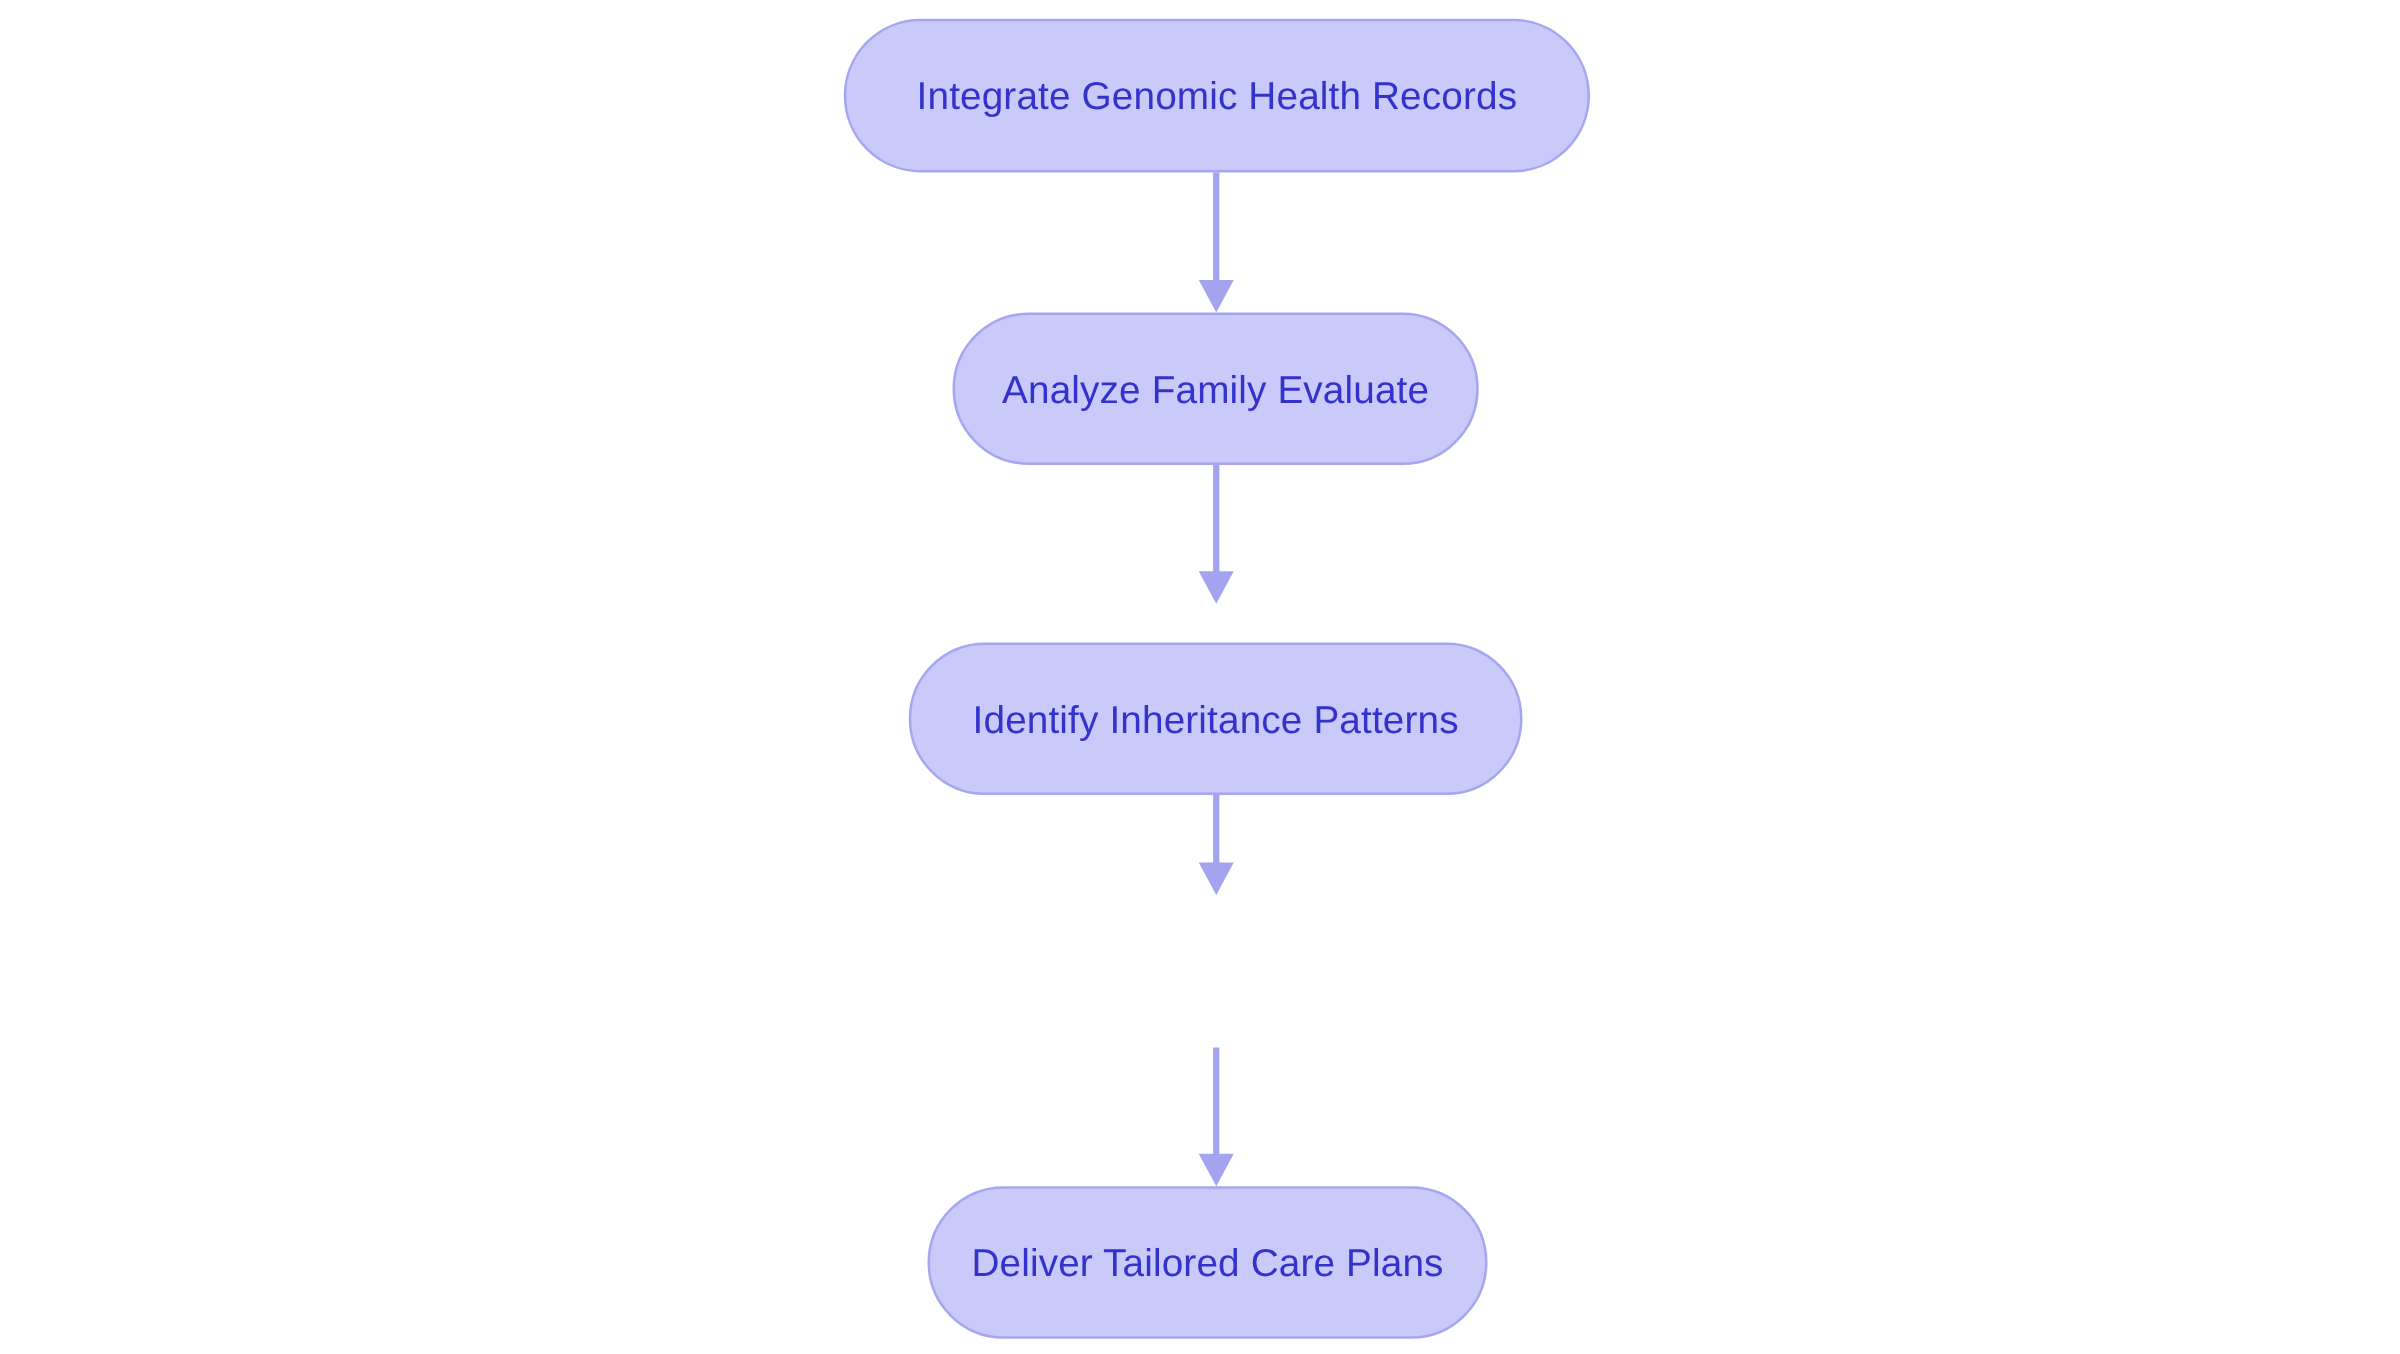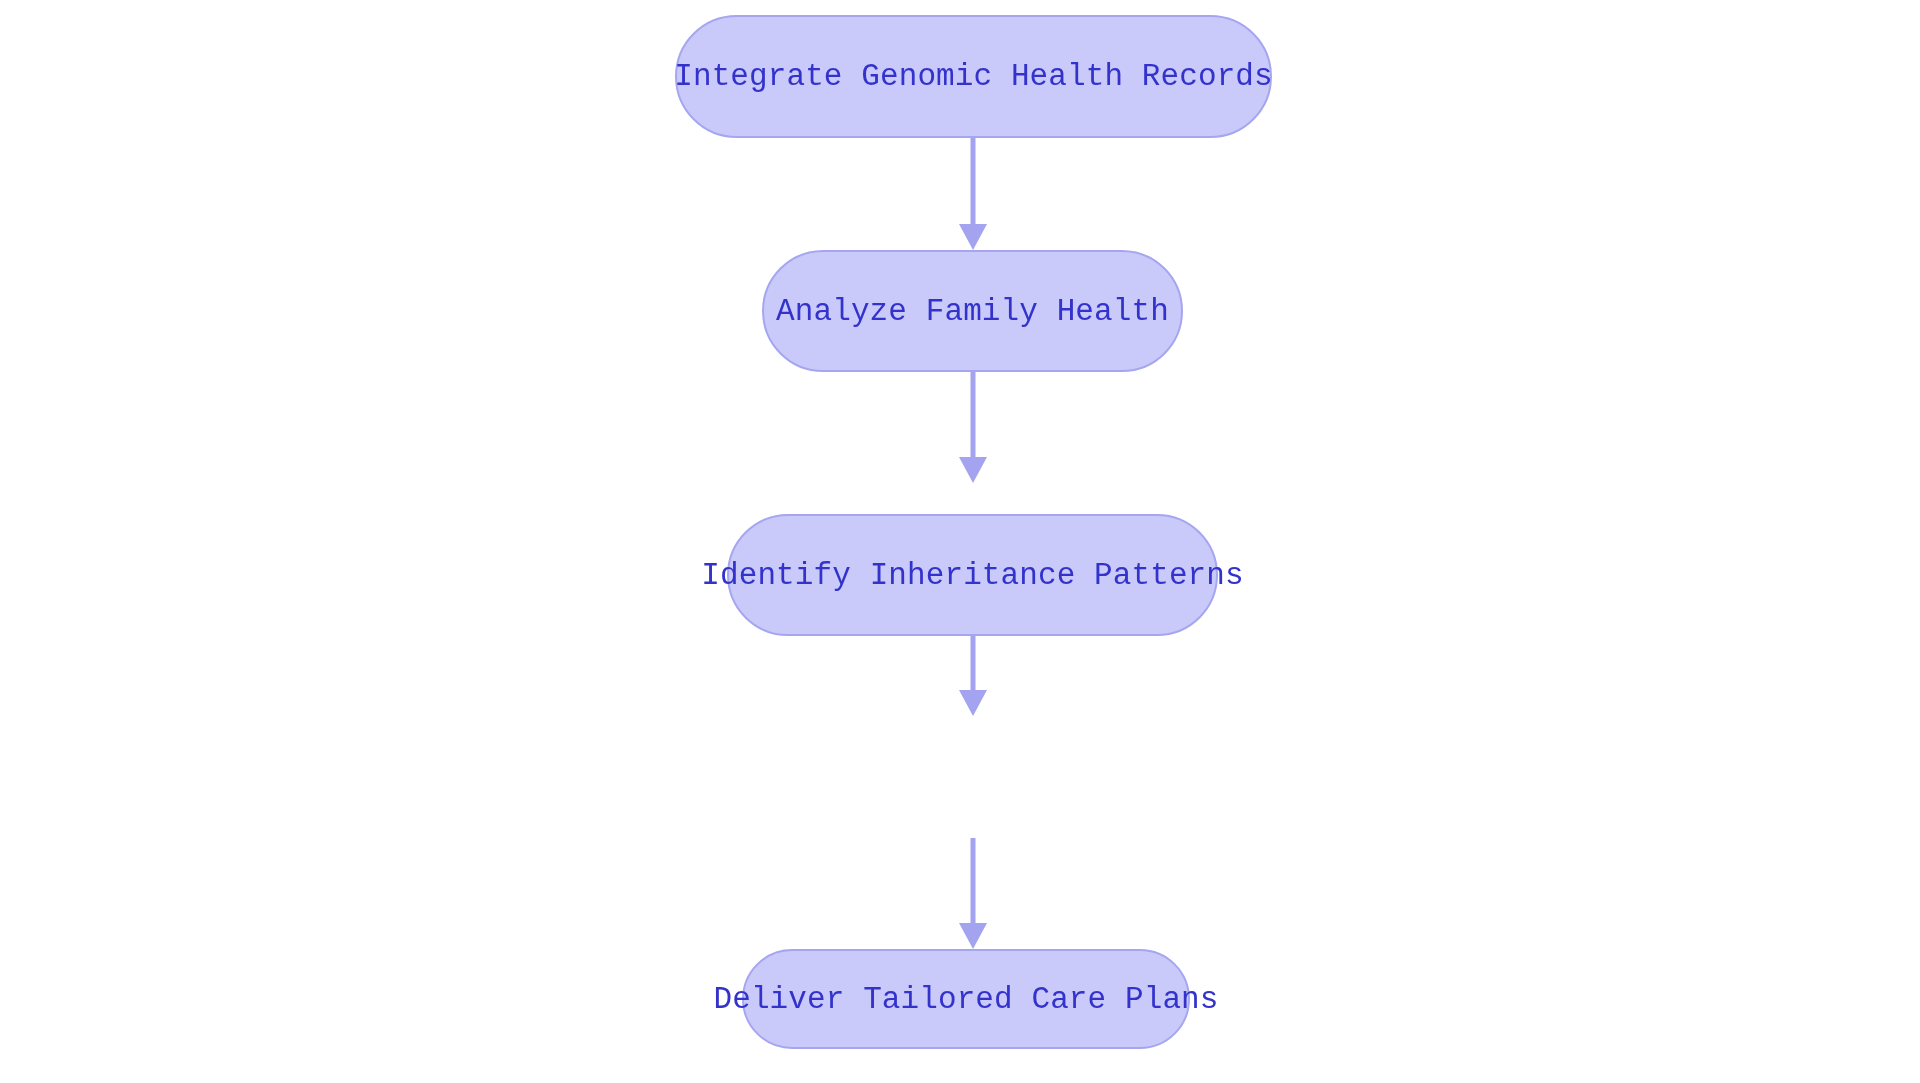--- a/index.html
+++ b/index.html
@@ -39,21 +39,21 @@
     justify-content: center;
     background: #c9c9fa;
     border: 2px solid #a6a6f0;
     border-radius: 999px;
     -webkit-user-select: none;
     user-select: none;
   }
 
   .node-label {
     color: #3333cc;
-    font-family: Liberation Mono, monospace;
+    font-family: Liberation Sans, sans-serif;
     font-size: 31px;
     font-weight: 400;
     line-height: 1;
     letter-spacing: 0.1px;
     white-space: nowrap;
     text-align: center;
   }
 </style>
 </head>
 <body>
@@ -77,25 +77,25 @@
       <line x1="973" y1="838" x2="973" y2="925" stroke="#a3a3f0" stroke-width="5"></line>
       <polygon points="959,923 987,923 973,949" fill="#a3a3f0"></polygon>
     </g>
   </svg>
 
   <div class="node" style="left:675px; top:15px; width:597px; height:123px;">
     <span class="node-label">Integrate Genomic Health Records</span>
   </div>
 
   <div class="node" style="left:762px; top:250px; width:421px; height:122px;">
-    <span class="node-label">Analyze Family Health</span>
+    <span class="node-label">Analyze Family Evaluate</span>
   </div>
 
   <div class="node" style="left:727px; top:483px; width:491px; height:122px;margin-top:31px;">
     <span class="node-label">Identify Inheritance Patterns</span>
   </div>
 
 
-  <div class="node" style="left:742px; top:949px; width:448px; height:100px;">
+  <div class="node" style="left:742px; top:949px; width:448px; height:122px;">
     <span class="node-label">Deliver Tailored Care Plans</span>
   </div>
 
 </div>
 
 </body></html>

